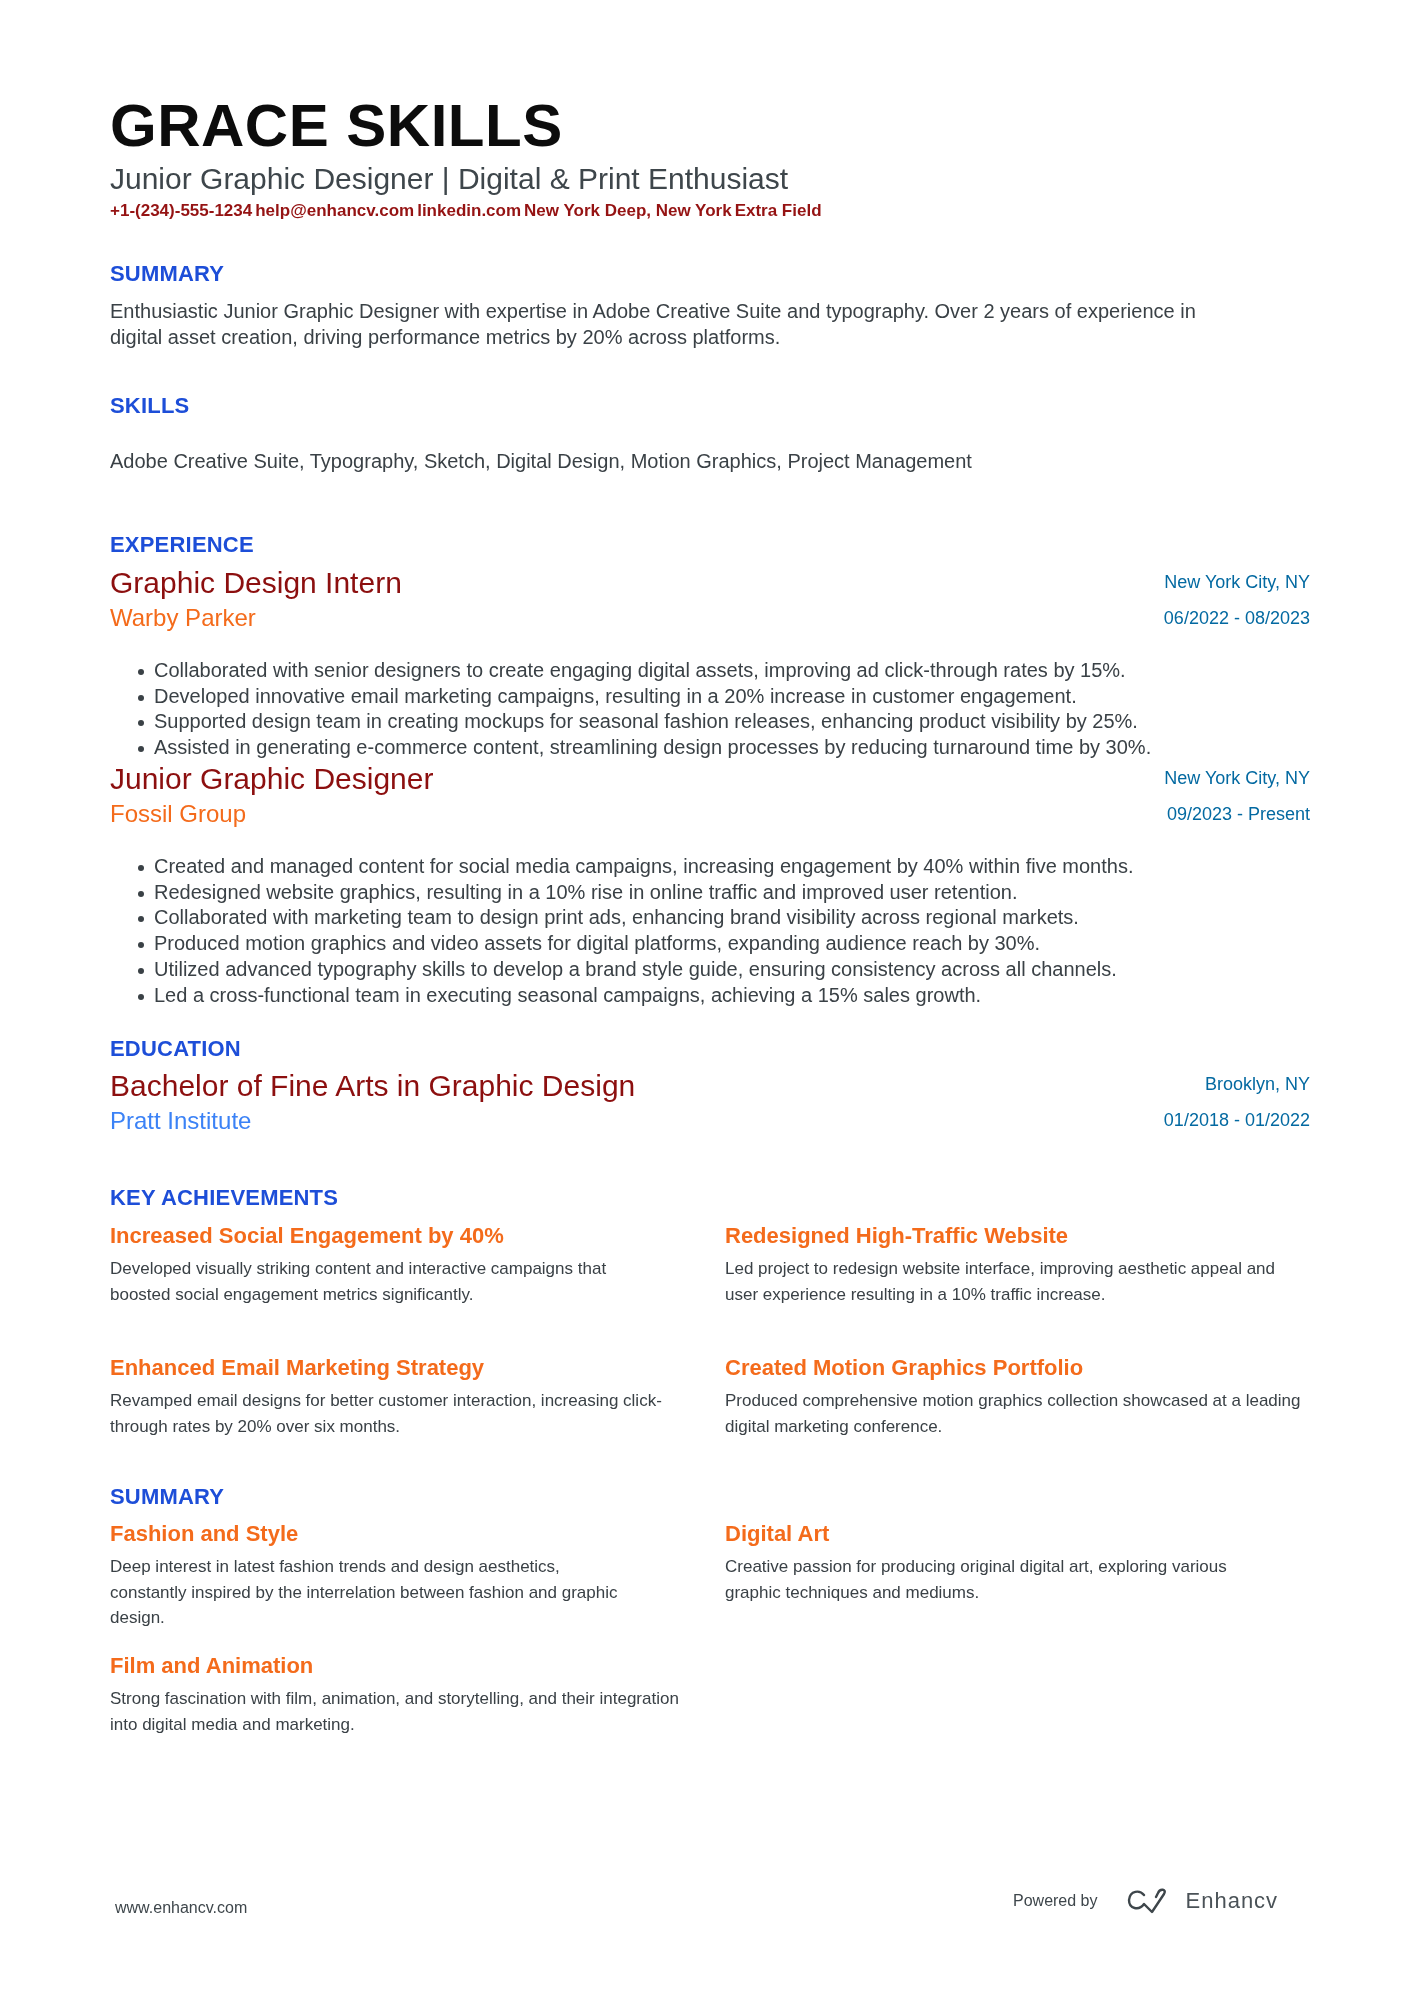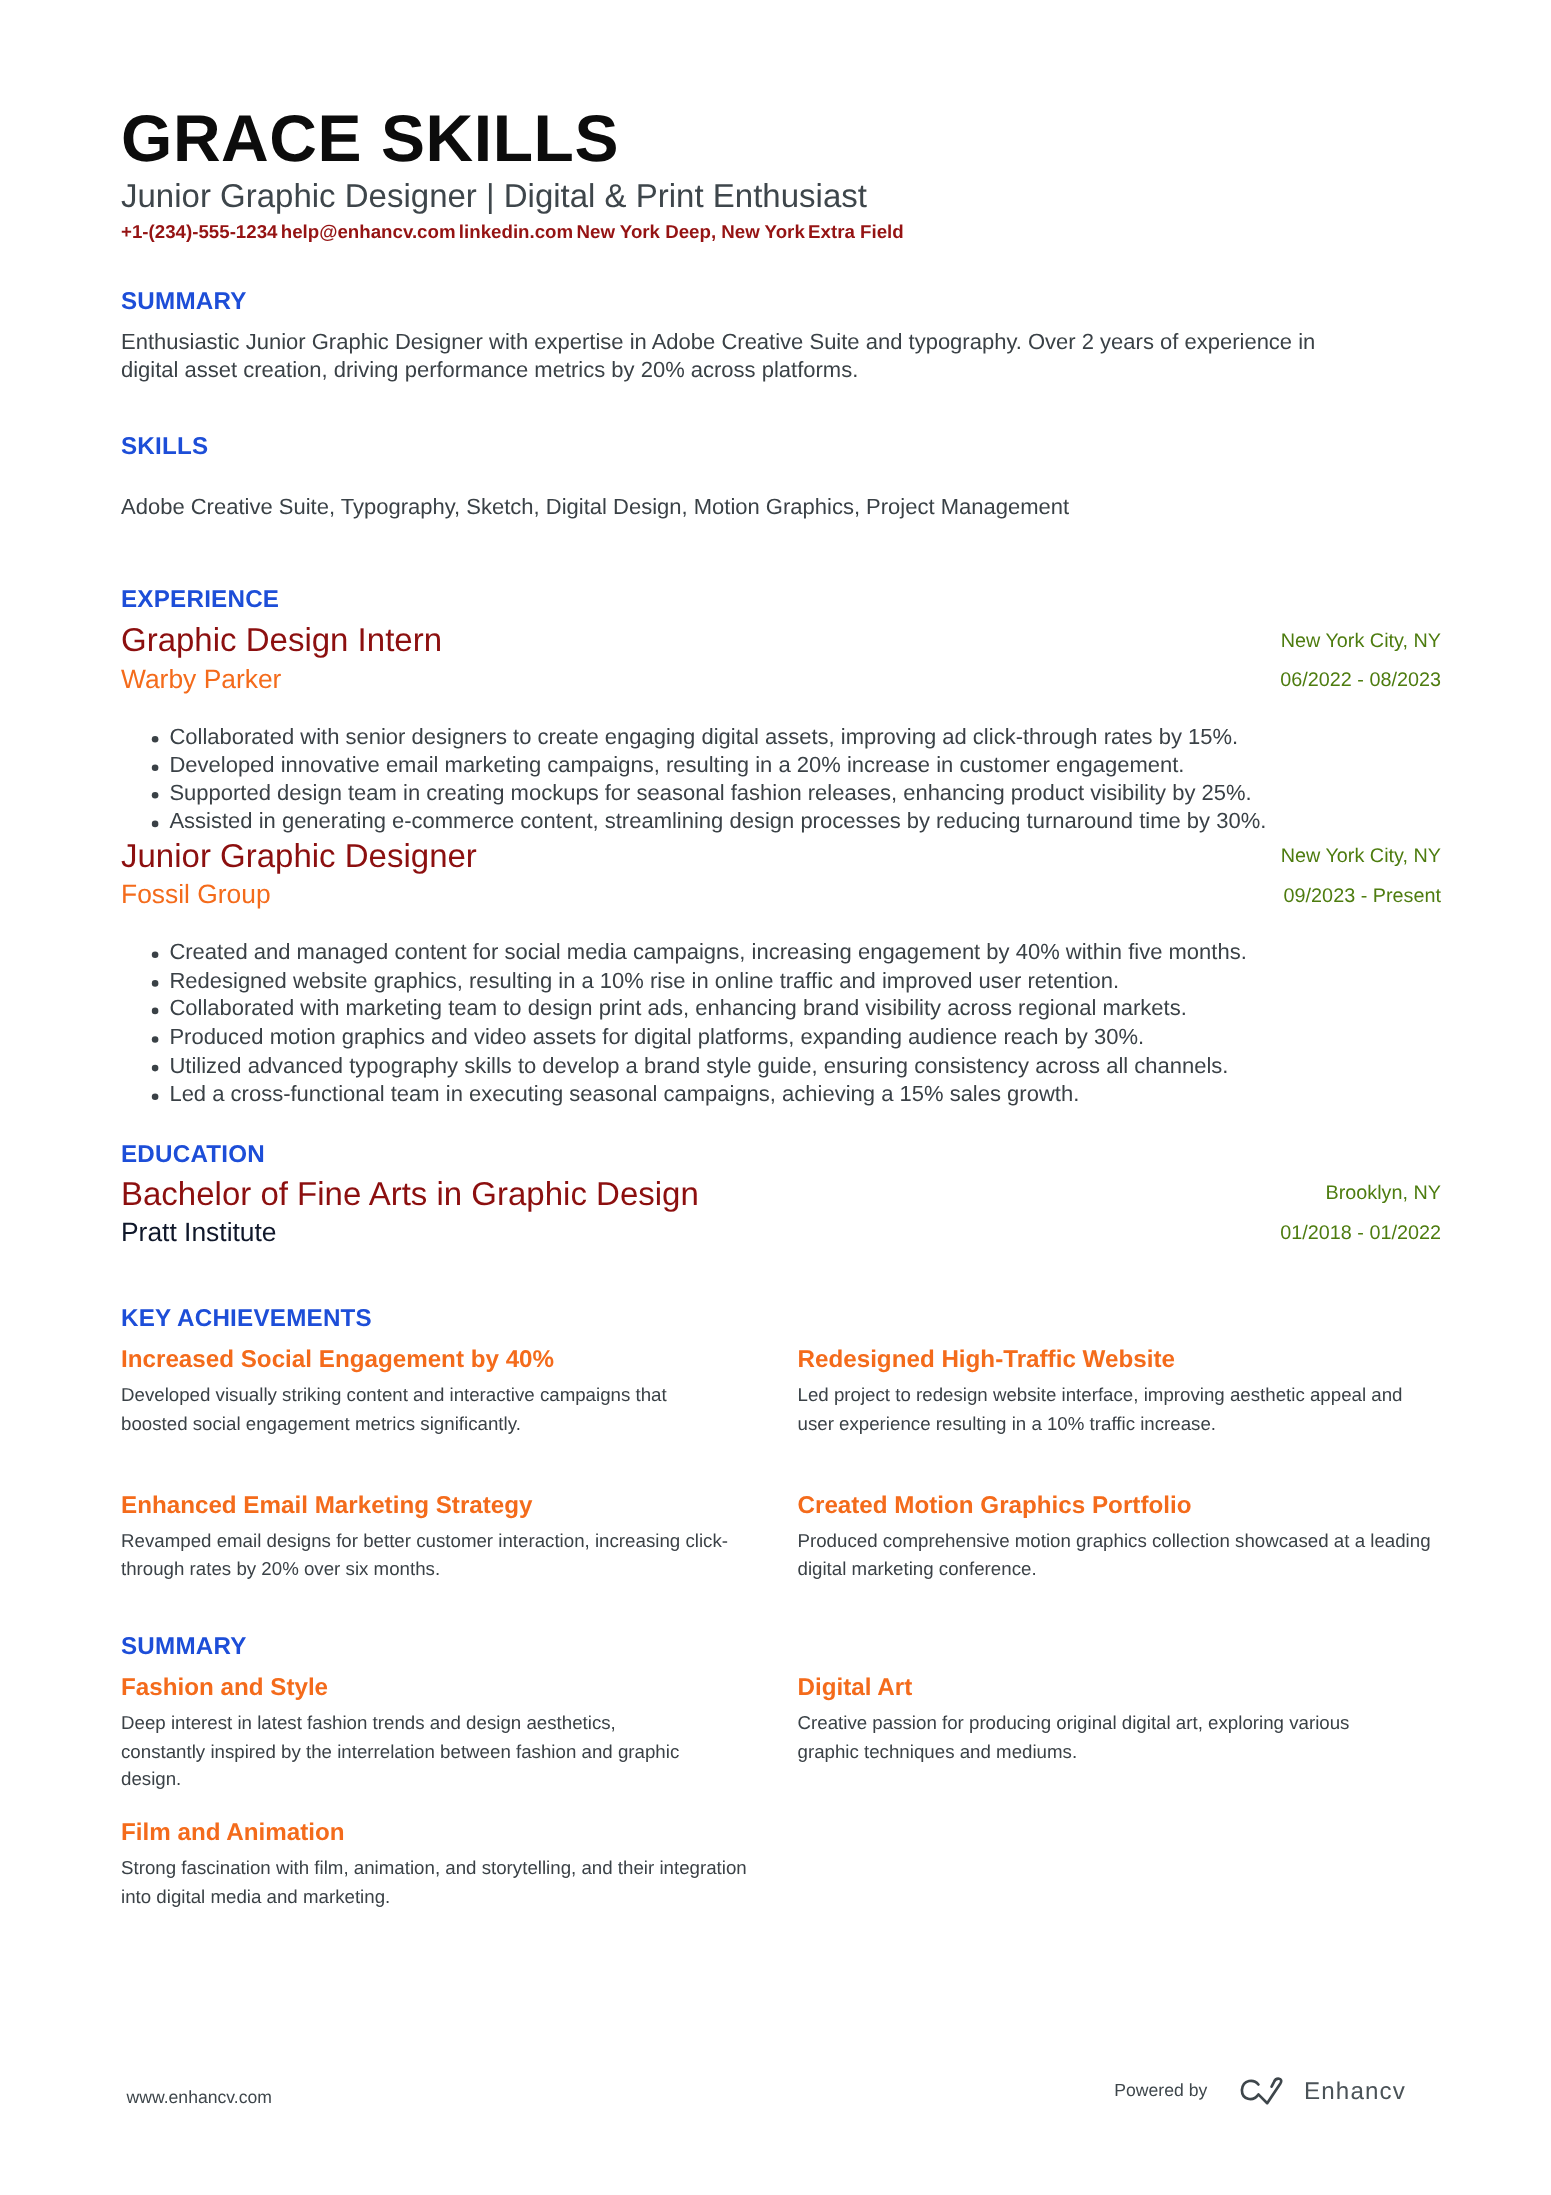--- a/index.html
+++ b/index.html
@@ -7,22 +7,22 @@
          font-family:"Liberation Sans", "DejaVu Sans", sans-serif; color:#3a4146; }
   .page { position:absolute; left:110px; top:0; width:1200px; }
   .name { position:absolute; top:96px; left:0; font-size:60px; font-weight:bold; color:#0c0c0c; letter-spacing:0.5px; line-height:1; }
   .subtitle { position:absolute; top:161px; left:0; font-size:30px; color:#3e464b; line-height:1.2; white-space:nowrap; }
   .contacts { position:absolute; top:201px; left:0; font-size:17px; color:#951313; white-space:nowrap; display:flex; gap:3px;font-weight:bold; }
   .contacts span { cursor:pointer; }
   .sec-h { position:absolute; left:0; font-size:22px; font-weight:bold; color:#1d4ed8; letter-spacing:0.2px; line-height:1; }
   .body-text { position:absolute; left:0; font-size:20px; line-height:26px; color:#3a4146; }
   .role-title { position:absolute; left:0; font-size:30px; color:#8c0f0f; line-height:1; white-space:nowrap; }
   .company { position:absolute; left:0; font-size:24px; color:#f46b1b; line-height:1; white-space:nowrap; }
-  .school { position:absolute; left:0; font-size:24px; color:#0f172a; line-height:1; white-space:nowrap; }
-  .meta { position:absolute; right:0; font-size:18px; color:#4d7c0f; text-align:right; line-height:1; white-space:nowrap; }
+  .school { position:absolute; left:0; font-size:24px; color:#3b82f6; line-height:1; white-space:nowrap; }
+  .meta { position:absolute; right:0; font-size:18px; color:#0369a1; text-align:right; line-height:1; white-space:nowrap; }
   .bullets { position:absolute; left:0; margin:16px; padding:0; list-style:none; font-size:20px; line-height:25.7px; color:#3a4146; }
   .bullets li { position:relative; padding-left:28px; white-space:nowrap; }
   .bullets li::before { content:""; position:absolute; left:12px; top:11px; width:6px; height:6px; border-radius:50%; background:#3a4146; }
   .grid-item { position:absolute; width:580px; }
   .gi-title { font-size:22px; font-weight:bold; color:#f46b1b; line-height:1; margin-bottom:9px; white-space:nowrap; }
   .gi-desc { font-size:17px; line-height:25.7px; color:#3a4146; }
   .footer-left { position:absolute; left:115px; top:1899px; font-size:16px; color:#3e464b; }
   .footer-right { position:absolute; left:1013px; top:1888px; display:flex; align-items:center; font-size:16px; color:#3e464b; }
   .logo { display:flex; align-items:center; margin-left:28px; }
   .logo-text { font-size:22px; color:#4a5257; margin-left:14px; letter-spacing:1px; }

